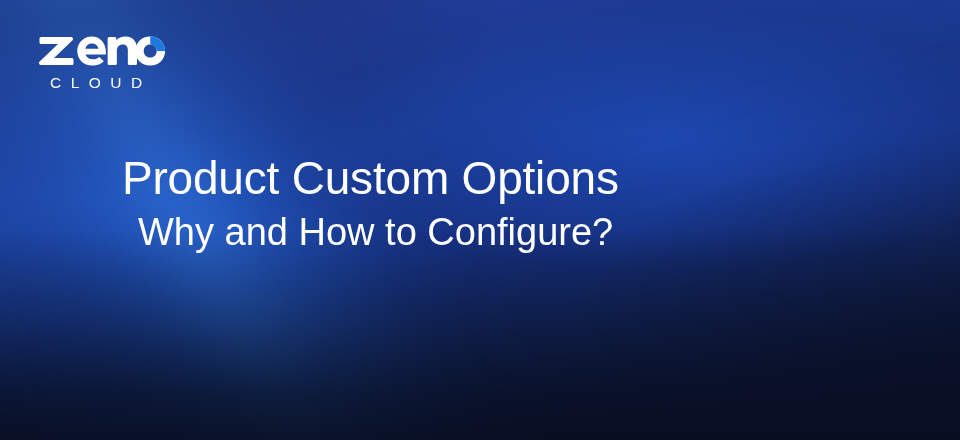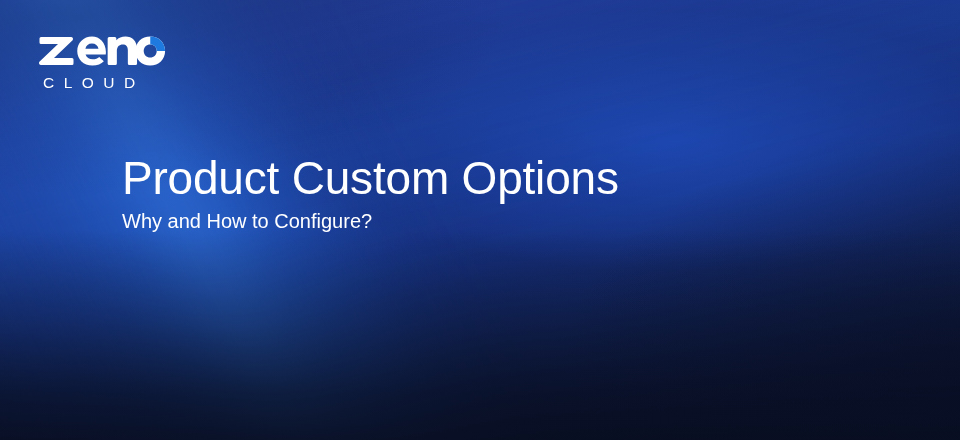--- a/index.html
+++ b/index.html
@@ -142,21 +142,21 @@
 
   .logo-mark {
     display: block;
     width: 128px;
     height: 40px;
   }
 
   .logo-sub {
     display: block;
     margin-top: 7px;
-    margin-left: 5px;
+    margin-left: 12px;
     color: #ffffff;
     font-size: 15.5px;
     font-weight: 400;
     letter-spacing: 9.5px;
     line-height: 1;
     white-space: nowrap;
   }
 
   
 
@@ -171,23 +171,23 @@
     margin: 0;
     color: #ffffff;
     font-size: 46px;
     font-weight: 300;
     letter-spacing: -0.2px;
     line-height: 1.14;
     white-space: nowrap;
   }
 
   .headline-subtitle {
-    margin: 6px 0 0 0;
+    margin: 6px 0 0 16px;
     color: #ffffff;
-    font-size: 20px;
+    font-size: 38px;
     font-weight: 300;
     letter-spacing: 0px;
     line-height: 1.16;
     white-space: nowrap;
   }
 </style>
 </head>
 <body>
 
 <div id="banner">

